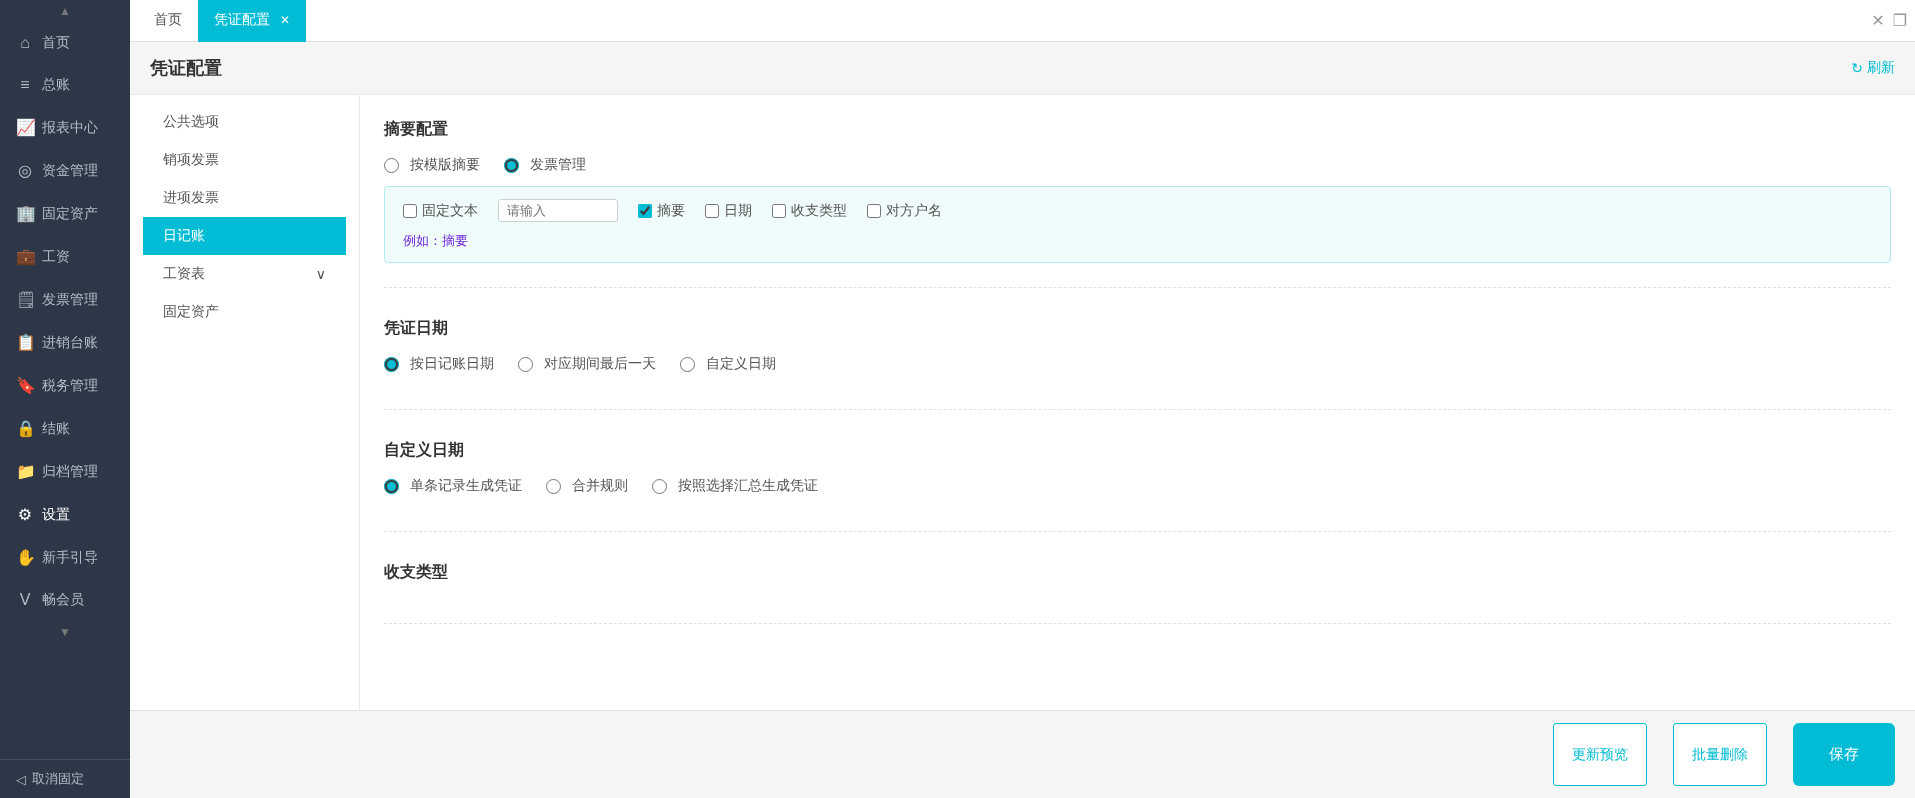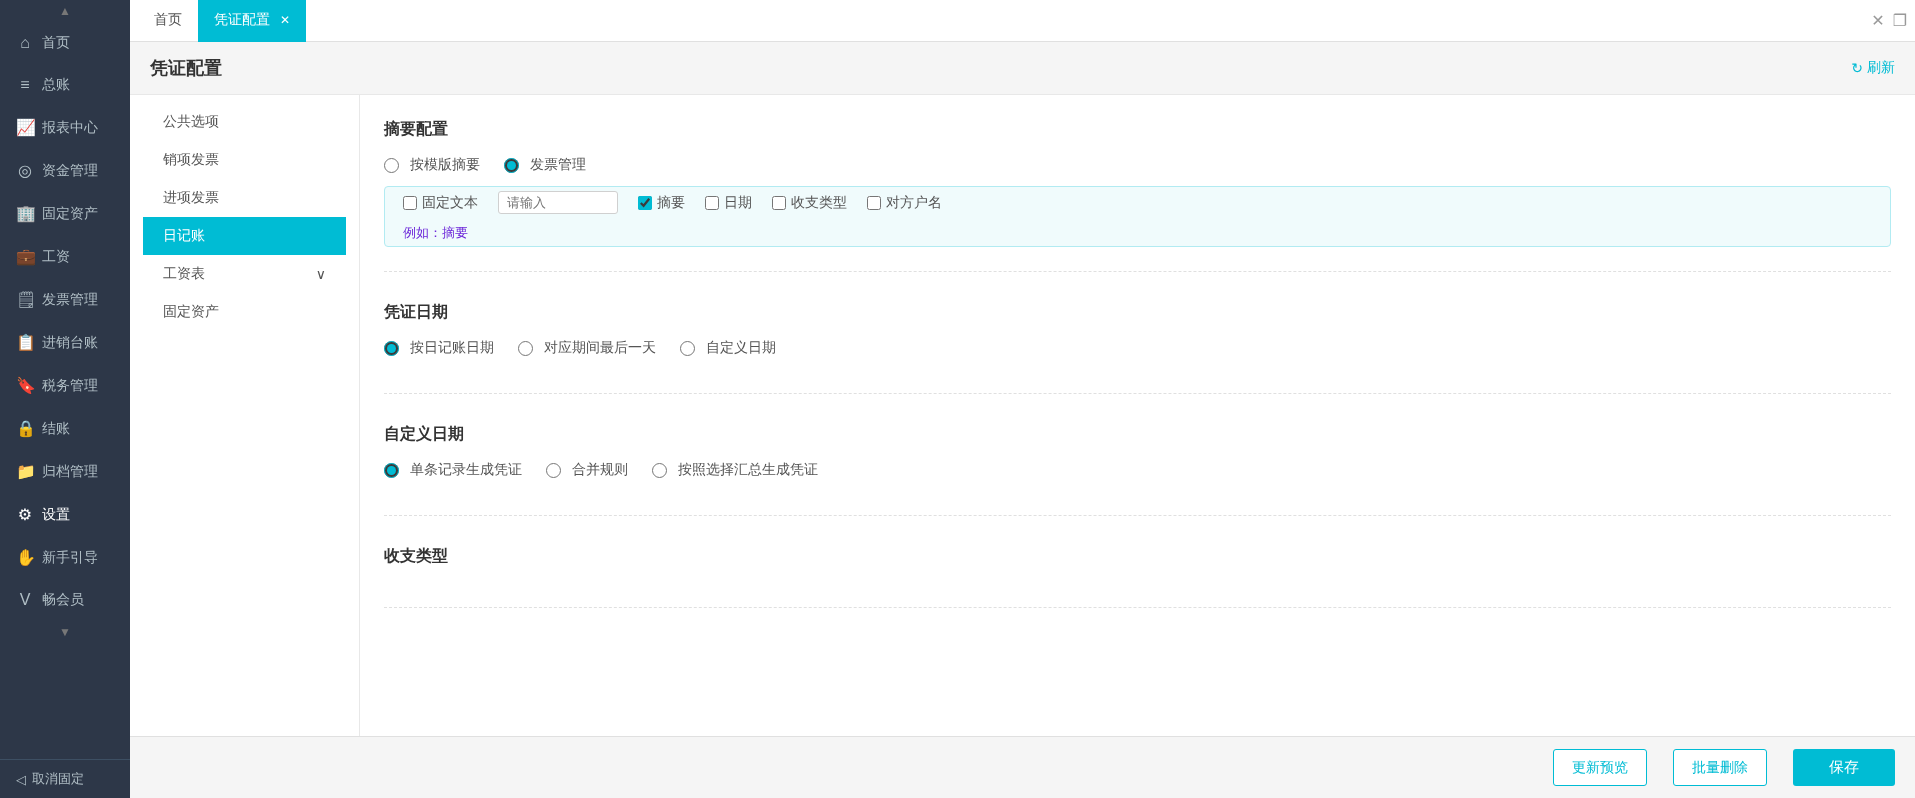--- a/index.html
+++ b/index.html
@@ -190,21 +190,21 @@
       height: 15px;
       accent-color: #00bcd4;
       cursor: pointer;
     }
 
     
     .summary-box {
       background: #f0fbfc;
       border: 1px solid #b2ebf2;
       border-radius: 4px;
-      padding: 4px 18px;
+      padding: 12px 18px;
       margin-top: 12px;
     }
     .checkbox-group {
       display: flex;
       align-items: center;
       gap: 20px;
       flex-wrap: wrap;
     }
     .checkbox-item {
       display: flex;
@@ -259,21 +259,22 @@
     }
     .btn-batch-delete {
       background: #fff;
       border: 1px solid #00bcd4;
       color: #00bcd4;
     }
     .btn-save {
       background: #00bcd4;
       color: #fff;
       font-size: 15px;
-      padding: 9px 36px;
+      padding: 22px 36px;
+      border-radius: 6px;
     }
 
     
     .right-content::-webkit-scrollbar { width: 8px; }
     .right-content::-webkit-scrollbar-thumb { background: #ccc; border-radius: 4px; }
 
     
     .sidebar::-webkit-scrollbar { width: 0; }
   </style>
 </head>

